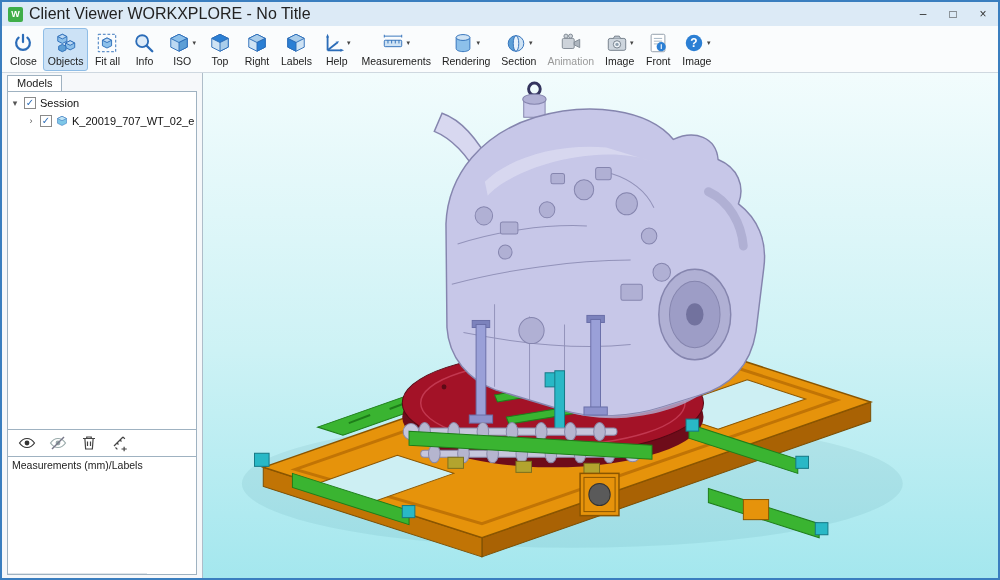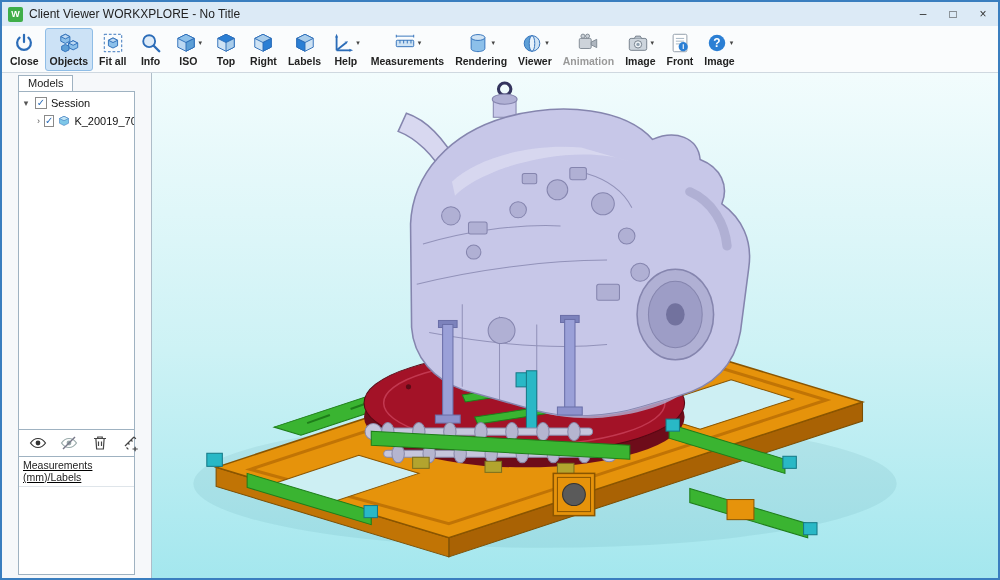--- a/index.html
+++ b/index.html
@@ -1,41 +1,41 @@
 <!DOCTYPE html>
 <html style="--window-border: #3a7ebf; --titlebar-bg: #dceaf6; --toolbar-bg: #fafcfd; --accent-blue: #2b6cb8; --active-button-bg: #cce2f6; --active-button-border: #8fbde6; --viewport-top: #f2fcfd; --viewport-mid: #cdf2f5; --viewport-bottom: #a4e7ee; --engine: #c7c7e8; --engine-light: #d8d8f0; --engine-mid: #b0b0d4; --engine-dark: #8585ae; --fixture-orange: #e6930b; --fixture-orange-dark: #c17405; --fixture-orange-side: #a96204; --rail-green: #3ab431; --rail-green-dark: #1e7d1a; --turntable-red: #a31227; --turntable-red-dark: #6e0c1a; --accent-teal: #29b8c6; --post-blue: #9aa0d8; --hole-bg: #cdeff3;"><head>
 <meta charset="utf-8">
 <style>
   *{margin:0;padding:0;box-sizing:border-box;font-family:"Liberation Sans",sans-serif;}
   html,body{width:1000px;height:580px;background:#fff;overflow:hidden;}
   .window{width:1000px;height:580px;border:2px solid var(--window-border);display:flex;flex-direction:column;background:#fff;}
   .titlebar{height:24px;background:var(--titlebar-bg);display:flex;align-items:center;padding:0 0 0 6px;gap:6px;flex:0 0 auto;}
   .app-icon{width:15px;height:15px;background:#3fae49;color:#fff;font-size:9px;font-weight:bold;display:flex;align-items:center;justify-content:center;border-radius:2px;}
-  .title-text{font-size:12px;color:#222;flex:1;}
+  .title-text{font-size:16px;color:#222;flex:1;}
   .win-controls{display:flex;height:100%;}
   .win-btn{width:30px;display:flex;align-items:center;justify-content:center;font-size:12px;color:#333;}
   .toolbar{height:47px;background:var(--toolbar-bg);border-bottom:1px solid #cfd8e0;display:flex;align-items:center;padding:1px 3px;gap:1px;flex:0 0 auto;}
   .tbtn{display:flex;flex-direction:column;align-items:center;justify-content:center;padding:2px 4px;border:1px solid transparent;border-radius:3px;min-width:36px;height:43px;}
   .tbtn.active{background:var(--active-button-bg);border-color:var(--active-button-border);}
   .tbtn.disabled .tlabel{color:#999;text-align:right;}
   .ticon-row{display:flex;align-items:center;}
   .ticon{display:flex;}
   .drop{font-size:7px;color:#444;margin-left:2px;}
-  .tlabel{font-size:10.5px;color:#222;margin-top:1px;white-space:nowrap;font-weight:bold;}
+  .tlabel{font-size:10.5px;color:#222;margin-top:1px;white-space:nowrap;}
   .body{flex:1;display:flex;min-height:0;}
-  .sidebar{width:150px;flex:0 0 auto;background:#f6f8fa;border-right:1px solid #aebdc9;display:flex;flex-direction:column;padding:2px 16px 3px;}
+  .sidebar{width:201px;flex:0 0 auto;background:#f6f8fa;border-right:1px solid #aebdc9;display:flex;flex-direction:column;padding:2px 5px 3px;}
   .models-tab{align-self:flex-start;font-size:11px;padding:1px 9px 2px;border:1px solid #9fb2c1;border-bottom:none;background:#fff;color:#222;}
   .tree-box{flex:1;border:1px solid #9fb2c1;background:#fff;overflow:hidden;padding:2px 0 0 2px;}
   .tree-row{display:flex;align-items:center;height:18px;gap:4px;font-size:11px;color:#111;}
   .tree-row.child{padding-left:16px;}
   .expander{width:10px;text-align:center;font-size:9px;color:#555;}
   .cbox{width:12px;height:12px;border:1px solid #8a8a8a;background:#fff;display:flex;align-items:center;justify-content:center;font-size:10px;color:#2b6cb8;line-height:1;}
   .strip-box{height:27px;border:1px solid #9fb2c1;border-top:none;background:#fff;display:flex;align-items:center;gap:13px;padding:0 10px;flex:0 0 auto;}
   .strip-btn{display:flex;}
-  .meas-box{height:118px;border:1px solid #9fb2c1;border-top:none;background:#fff;display:flex;flex-direction:column;flex:0 0 auto;text-decoration:underline;}
+  .meas-box{height:118px;border:1px solid #9fb2c1;border-top:none;background:#fff;display:flex;flex-direction:row;flex:0 0 auto;}
   .meas-header{font-size:10.5px;color:#222;padding:2px 4px 3px;border-bottom:1px solid #dfe5ea;}
   .meas-body{flex:1;}
   .viewport{flex:1;position:relative;background:linear-gradient(180deg,var(--viewport-top) 0%,var(--viewport-mid) 55%,var(--viewport-bottom) 100%);}
   .viewport svg{position:absolute;inset:0;width:100%;height:100%;}
 </style>
 </head>
 <body>
 
 <div class="window">
 
@@ -197,21 +197,21 @@
         <div class="ticon-row">
           <span class="ticon">
             <svg viewBox="0 0 24 24" width="22" height="22">
               <path d="M12 21a8.5 8.5 0 0 1 0-17v17Z" fill="#5d9fd6" stroke="#2b6cb8"></path>
               <path d="M12 4a8.5 8.5 0 0 1 0 17" fill="#cfe3f4" stroke="#2b6cb8"></path>
               <ellipse cx="12" cy="12.5" rx="3" ry="8.5" fill="#e8f2fb" stroke="#2b6cb8"></ellipse>
             </svg>
           </span>
           <span class="drop">▾</span>
         </div>
-        <span class="tlabel">Viewer</span>
+        <span class="tlabel">Section</span>
       </div>
       <div class="tbtn disabled">
         <div class="ticon-row">
           <span class="ticon">
             <svg viewBox="0 0 24 24" width="22" height="22">
               <rect x="2.5" y="7" width="13" height="11" rx="1.5" fill="#cdd3da" stroke="#7d8790"></rect>
               <path d="m15.5 11 6-3v9l-6-3Z" fill="#aeb6bf" stroke="#7d8790"></path>
               <circle cx="6.5" cy="4.5" r="2.2" fill="#cdd3da" stroke="#7d8790"></circle>
               <circle cx="11.5" cy="4.5" r="2.2" fill="#cdd3da" stroke="#7d8790"></circle>
             </svg>

